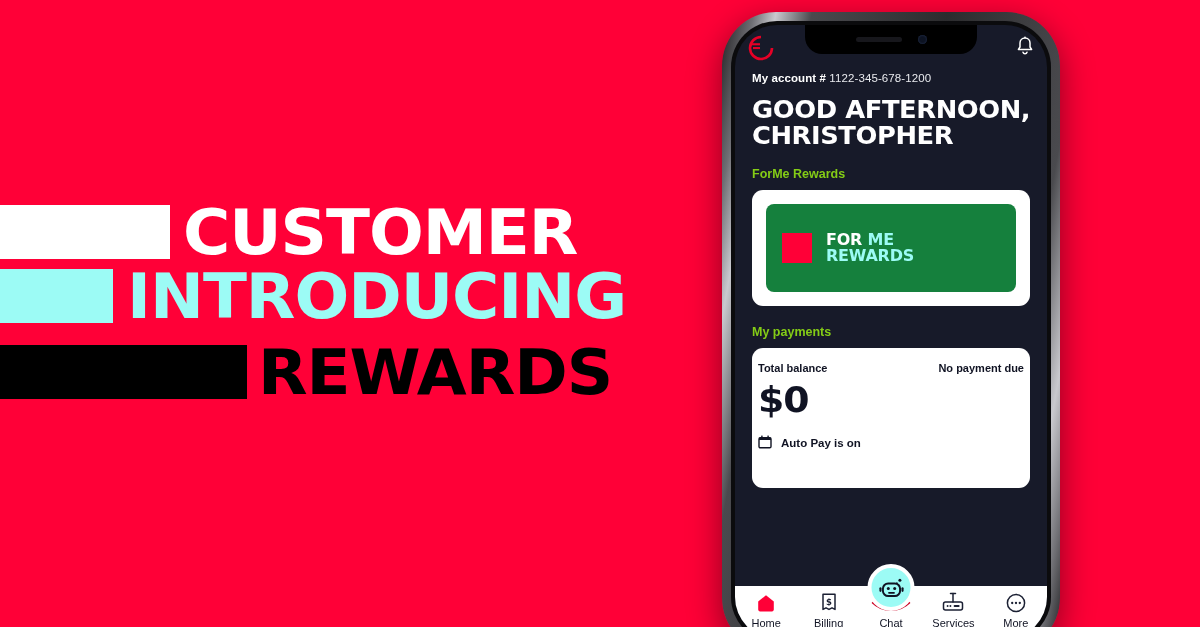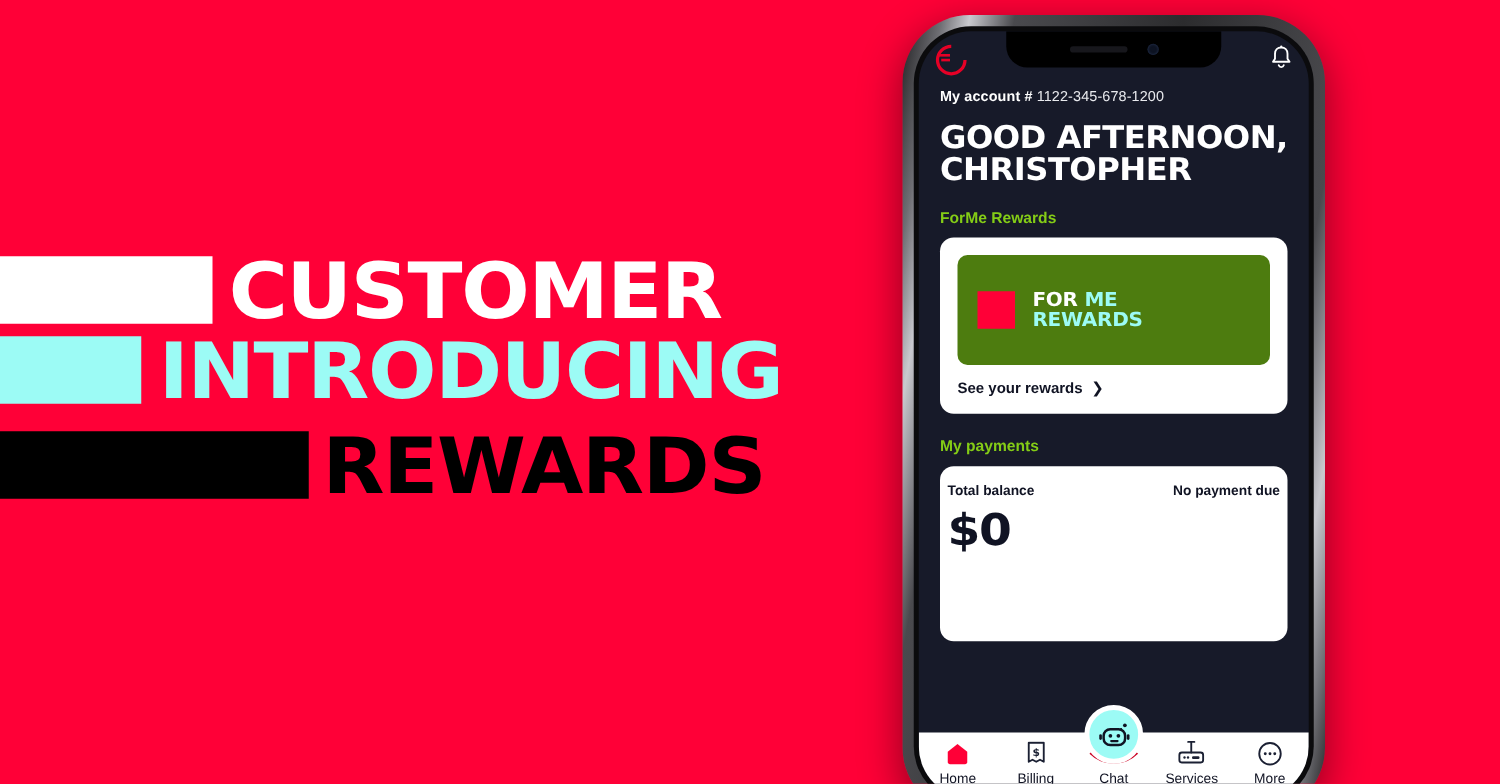--- a/index.html
+++ b/index.html
@@ -135,21 +135,21 @@
     margin-bottom:9px;
   }
 
   .white-card{
     background:#fff;
     border-radius:11px;
     padding:14px;
   }
 
   .promo-banner{
-    background:#4d7c0f;
+    background:#15803d;
     border-radius:8px;
     height:88px;
     display:flex;
     align-items:center;
     padding:0 0 0 16px;
     gap:14px;
   }
   .pb-sq{ width:30px; height:30px; background:#FF0037; flex:none; }
   .pb-txt{
     font-family:"DejaVu Sans", sans-serif;
@@ -310,35 +310,42 @@
           <div class="pb-sq"></div>
           <div class="pb-txt">
             <div class="l1">
               <span class="for">FOR</span><span> </span><span class="me">ME</span>
             </div>
             <div class="l2">REWARDS</div>
           </div>
         </div>
 
 
-        <div class="card-link">
-          <span>See your rewards</span>
-          <span class="chev">❯</span>
-        </div>
 
       </div>
 
       <div class="sect-title">My payments</div>
 
       <div class="pay-card">
         <div class="pay-top">
           <div class="pay-lbl">Total balance</div>
           <div class="pay-lbl">No payment due</div>
         </div>
         <div class="pay-amt">$0</div>
+        <div class="autopay">
+          <span>
+            <svg width="14" height="14" viewBox="0 0 14 14">
+              <rect x="1" y="2.6" width="12" height="10.2" rx="1.3" fill="none" stroke="#101323" stroke-width="1.4"></rect>
+              <rect x="1" y="2.6" width="12" height="2.4" fill="#101323"></rect>
+              <rect x="3.2" y="0.6" width="1.4" height="3" fill="#101323"></rect>
+              <rect x="9.4" y="0.6" width="1.4" height="3" fill="#101323"></rect>
+            </svg>
+          </span>
+          <span>Auto Pay is on</span>
+        </div>
       </div>
 
     </div>
 
     <div class="tabbar">
 
       <div class="tab">
         <div class="tab-ico">
           <svg width="20" height="19" viewBox="0 0 20 19">
             <path d="M10 1.2 2.2 7.4v8.2c0 1 .8 1.8 1.8 1.8h12c1 0 1.8-.8 1.8-1.8V7.4z" fill="#FF0037"></path>

